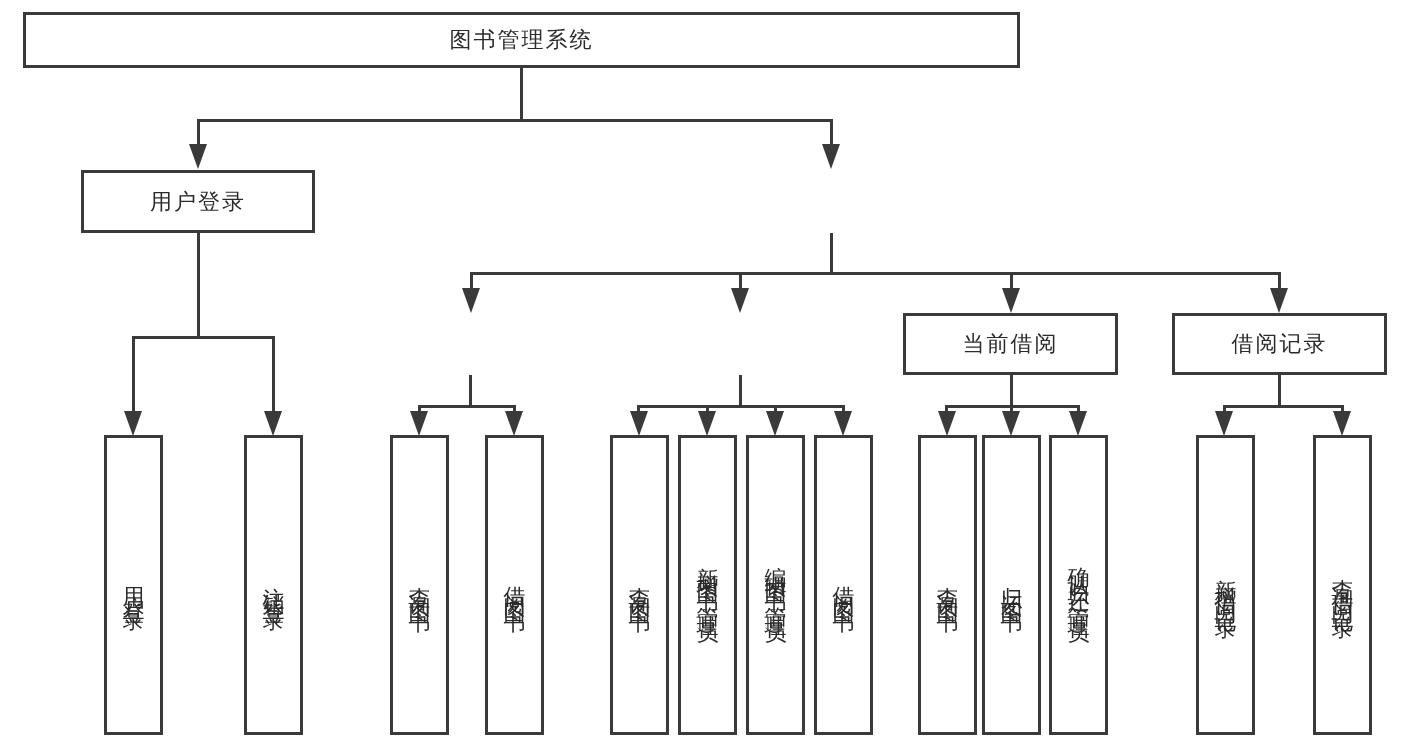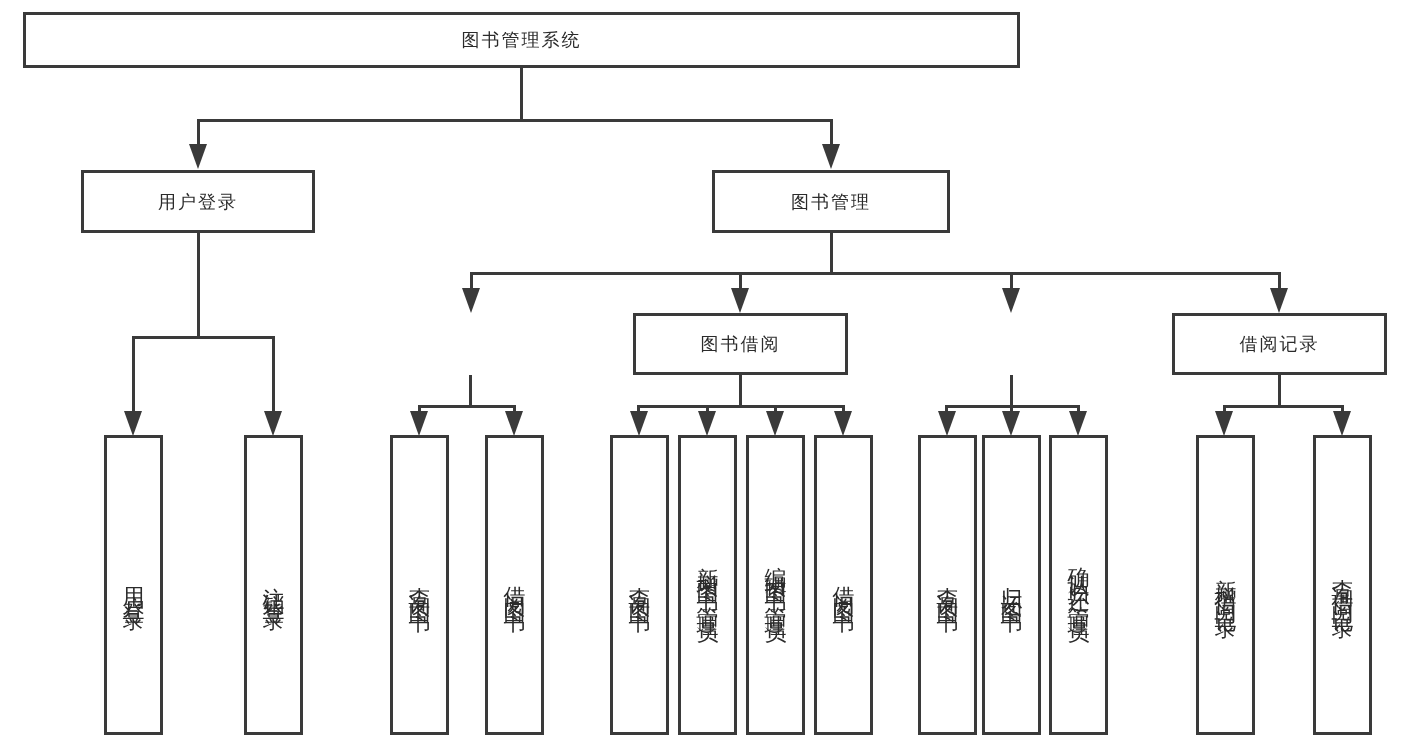--- a/index.html
+++ b/index.html
@@ -4,21 +4,21 @@
 <style>
   html,body{margin:0;padding:0;background:#ffffff;}
   #canvas{
     position:relative;width:1405px;height:747px;background:#ffffff;overflow:hidden;
     font-family:"Liberation Sans","DejaVu Sans",sans-serif;color:#2b2b2b;
   }
   .node{
     position:absolute;box-sizing:border-box;border:3px solid #3a3a3a;background:#ffffff;
     display:flex;align-items:center;justify-content:center;
   }
-  .node .lbl{font-size:18px;letter-spacing:2px;color:#2b2b2b;white-space:nowrap;}
+  .node .lbl{font-size:22px;letter-spacing:2px;color:#2b2b2b;white-space:nowrap;}
   .leaf .lbl{
     writing-mode:vertical-rl;letter-spacing:8px;white-space:normal;
     font-size:22px;line-height:1;
   }
   .line{position:absolute;background:#3a3a3a;}
   .arrow{
     position:absolute;width:0;height:0;
     border-left:9px solid transparent;border-right:9px solid transparent;
     border-top:25px solid #3a3a3a;
   }
@@ -33,29 +33,26 @@
 <div id="canvas">
 
   <div class="node" style="left:23px;top:12px;width:997px;height:56px;">
     <span class="lbl">图书管理系统</span>
   </div>
 
   <div class="node" style="left:81px;top:170px;width:234px;height:63px;">
     <span class="lbl">用户登录</span>
   </div>
 
-  <div class="node" style="left:712px;top:170px;width:238px;height:63px;">
-    <span class="lbl">图书管理</span>
-  </div>
 
 
-  <div class="node" style="left:633px;top:313px;width:215px;height:62px;">
-    <span class="lbl">图书借阅</span>
+
+  <div class="node" style="left:903px;top:313px;width:215px;height:62px;">
+    <span class="lbl">当前借阅</span>
   </div>
-
 
   <div class="node" style="left:1172px;top:313px;width:215px;height:62px;">
     <span class="lbl">借阅记录</span>
   </div>
 
   <div class="node leaf" style="left:104px;top:435px;width:59px;height:300px;">
     <span class="lbl">用户登录</span>
   </div>
   <div class="node leaf" style="left:244px;top:435px;width:59px;height:300px;">
     <span class="lbl">注销登录</span>

